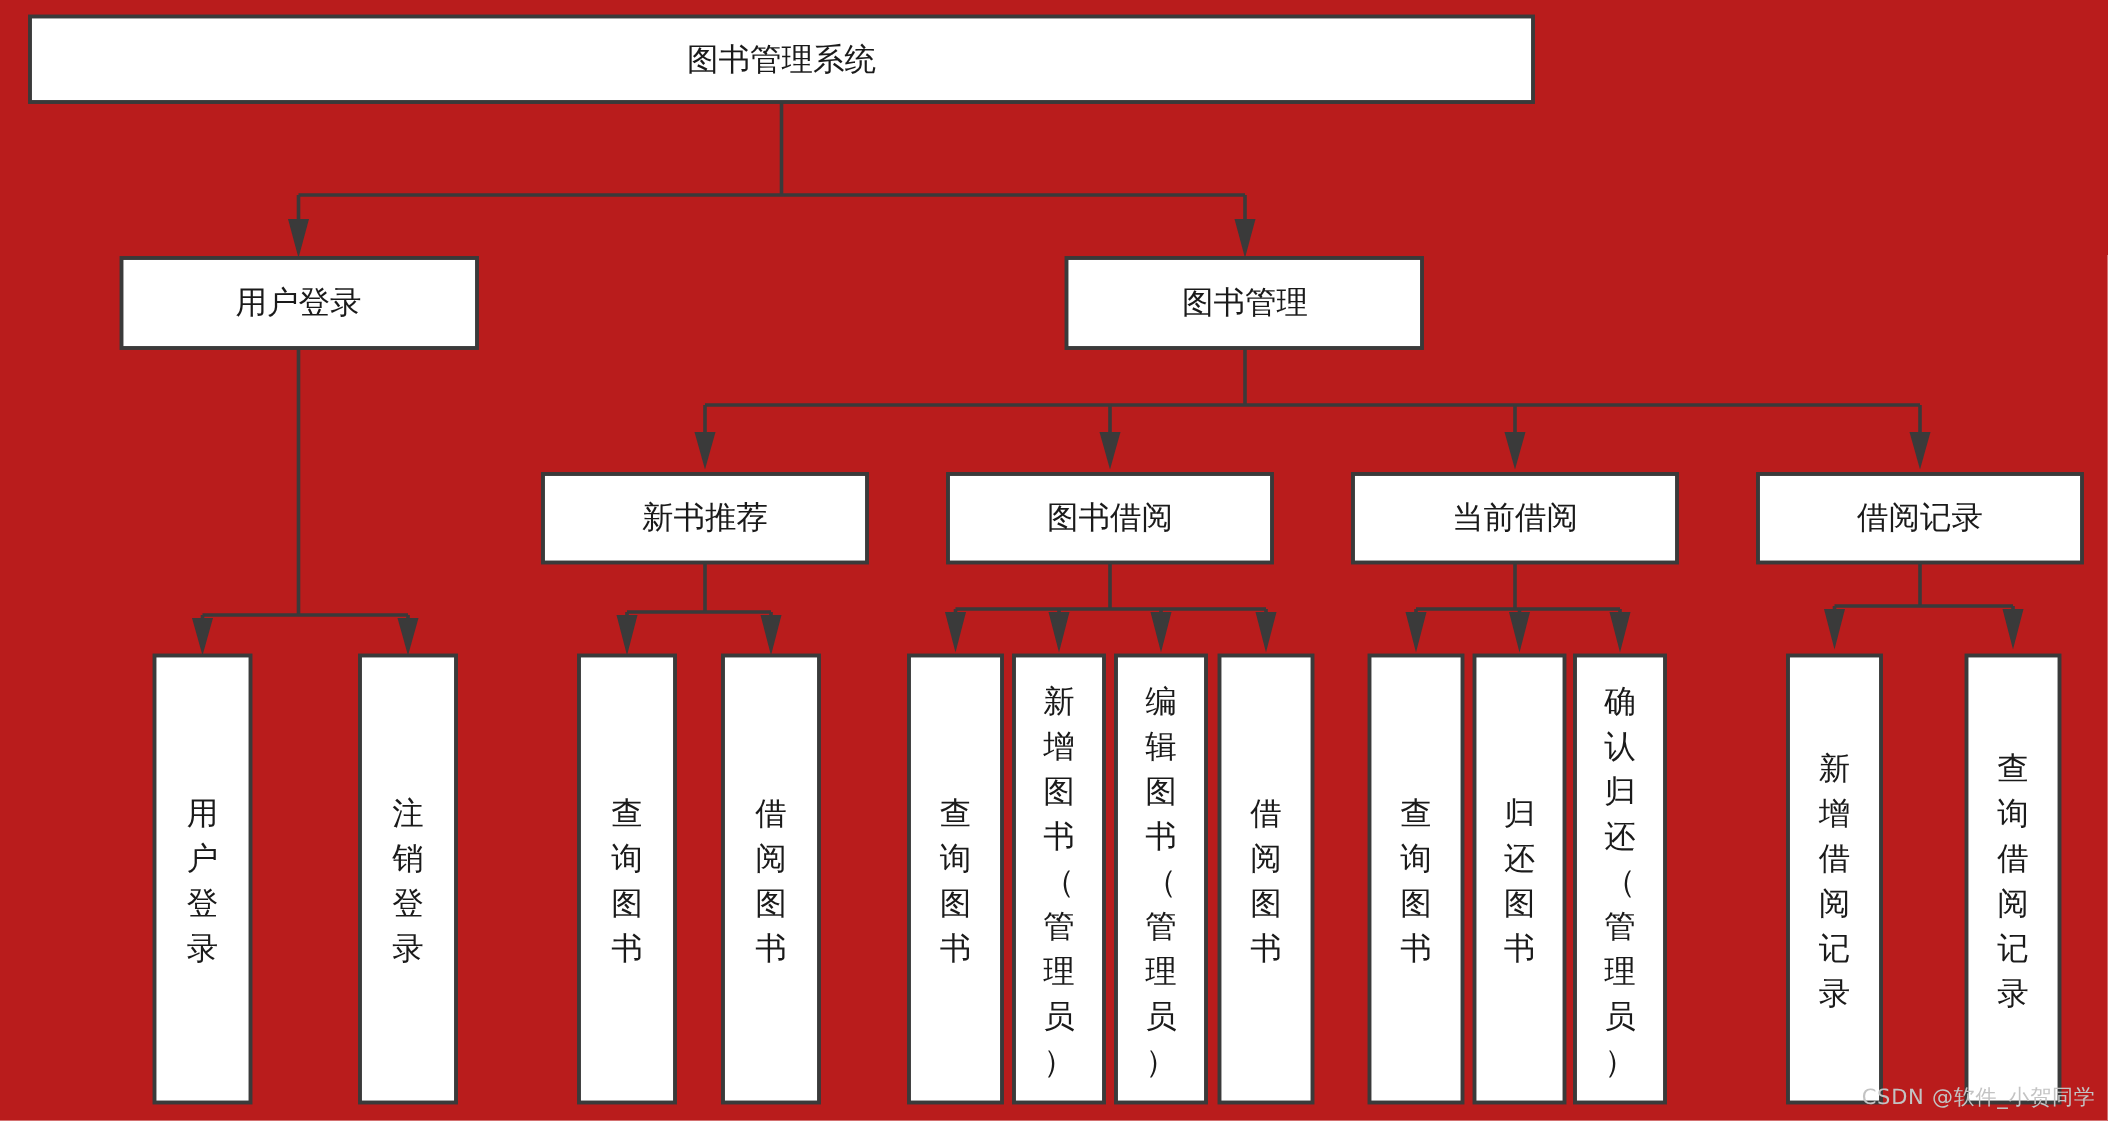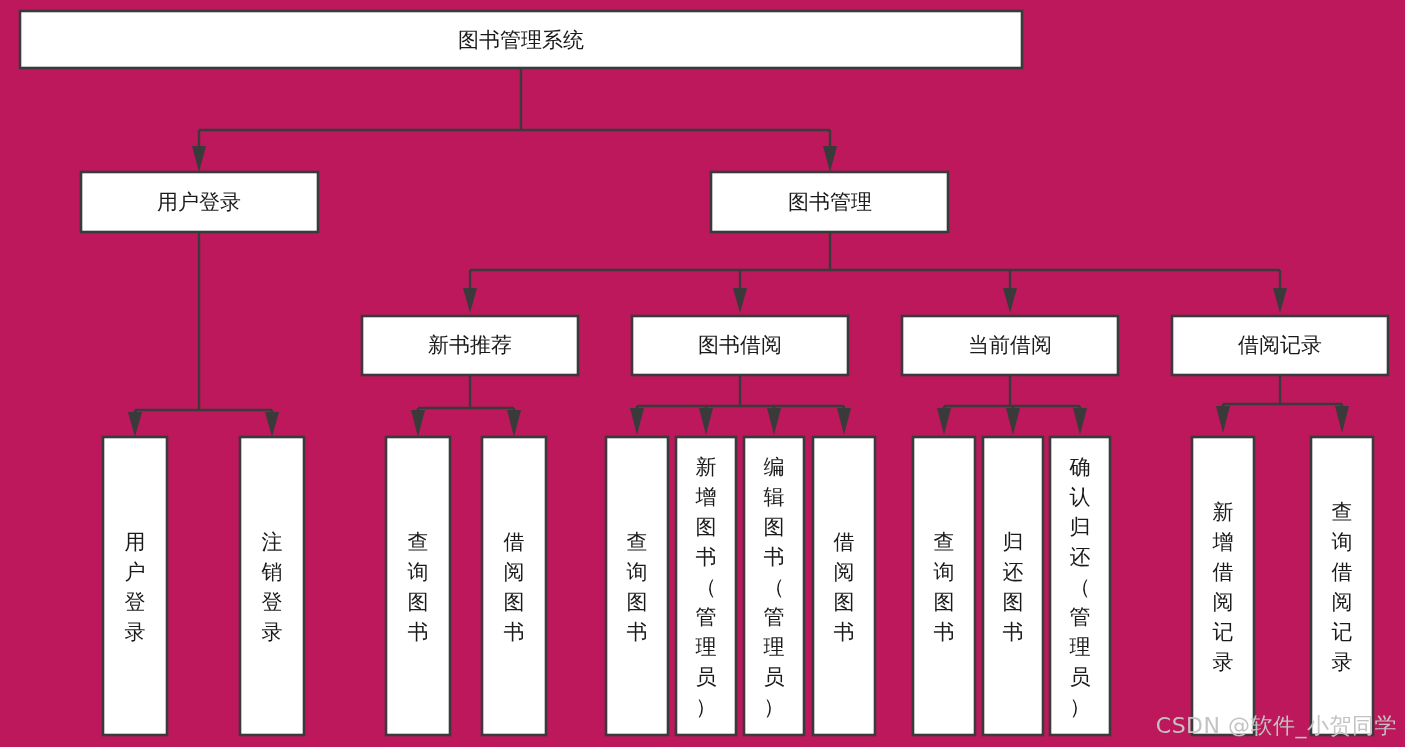--- a/index.html
+++ b/index.html
@@ -10,21 +10,21 @@
   body {
     width: 1405px;
     height: 747px;
     font-family: "DejaVu Sans", "Liberation Sans", sans-serif;
     overflow: hidden;
   }
   #diagram-root {
     position: relative;
     width: 1405px;
     height: 747px;
-    background: #be185d;
+    background: #b91c1c;
   }
   svg.flow {
     position: absolute;
     left: 0;
     top: 0;
     width: 1405px;
     height: 747px;
   }
   .node-box {
     fill: #ffffff;
@@ -52,21 +52,21 @@
     font-family: "DejaVu Sans", "Liberation Sans", sans-serif;
     font-size: 21px;
     fill: #1a1a1a;
     text-anchor: middle;
   }
   .watermark {
     position: absolute;
     right: 8px;
     bottom: 6px;
     font-family: "DejaVu Sans", "Liberation Sans", sans-serif;
-    font-size: 22px;
+    font-size: 14px;
     color: #c3c3c3;
     letter-spacing: 0.5px;
     white-space: nowrap;
     user-select: none;
   }
 </style>
 </head>
 <body>
 
 <div id="diagram-root">

